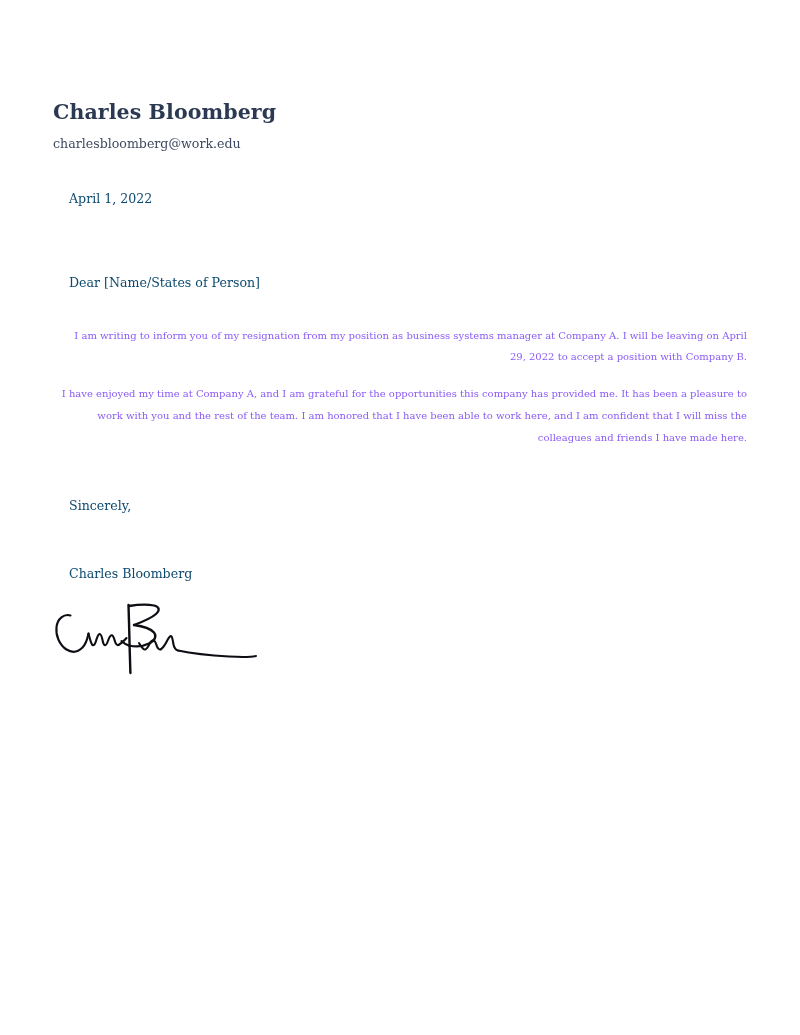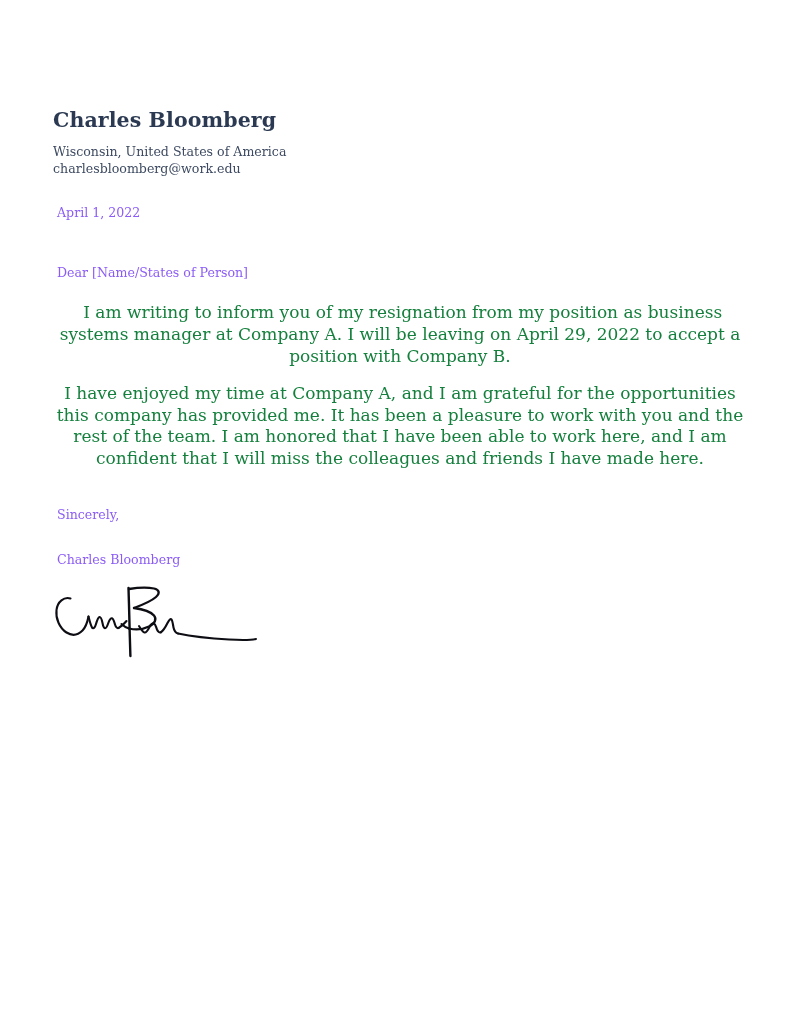--- a/index.html
+++ b/index.html
@@ -11,53 +11,53 @@
     position: relative;
     width: 800px;
     height: 1035px;
     background: #ffffff;
     overflow: hidden;
     font-family: "DejaVu Serif", "Liberation Serif", serif;
   }
   .content {
     position: absolute;
     left: 53px;
-    top: 108px;
+    top: 100px;
     width: 694px;
   }
   .sender-name {
     font-size: 20.5px;
     font-weight: bold;
     color: #2b3a52;
     letter-spacing: 0.1px;
     line-height: 1.25;
     margin: 0 0 9px 0;
   }
   .sender-line {
     font-size: 12.6px;
     color: #3d4a61;
     line-height: 17.8px;
     margin: 0;
     white-space: pre;
   }
   .block {
     font-size: 12.6px;
-    color: #8b5cf6;
+    color: #0c4a6e;
     line-height: 21.6px;
-    margin: 4px;
+    margin: 16px;
   }
   .gap-date { height: 20px; }
   .gap-sm { height: 15px; }
   .gap-para { height: 15px; }
   .body-par {
-    font-size: 17px;
-    color: #15803d;
+    font-size: 10px;
+    color: #8b5cf6;
     line-height: 21.8px;
     margin: 0;
-    text-align: center;
+    text-align: right;
     white-space: pre-wrap;
   }
   .signature-wrap {
     margin-top: 14px;
     width: 230px;
     height: 78px;
   }
   .signature-wrap svg {
     display: block;
     width: 230px;
@@ -65,21 +65,20 @@
   }
 </style>
 </head>
 <body>
 
 <div class="page">
   <div class="content">
 
     <h1 class="sender-name">Charles Bloomberg</h1>
 
-    <p class="sender-line">Wisconsin, United States of America</p>
 
 
     <p class="sender-line">charlesbloomberg@work.edu</p>
 
     <div class="gap-date"></div>
 
     <p class="block">April 1, 2022</p>
 
     <div class="gap-sm"></div>
 

